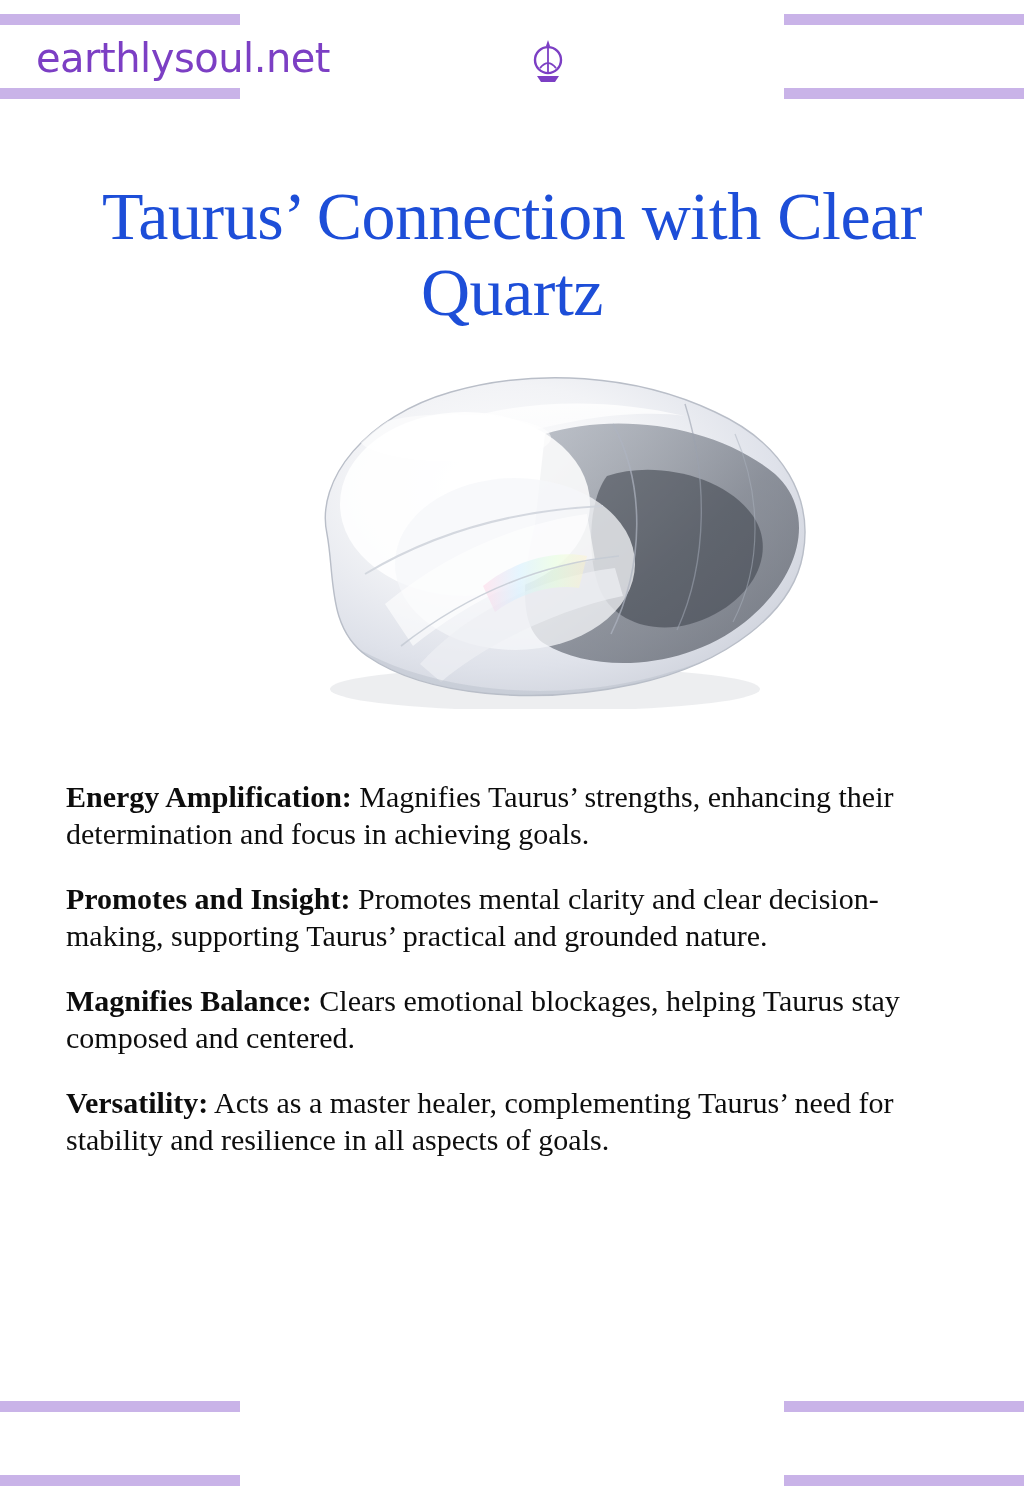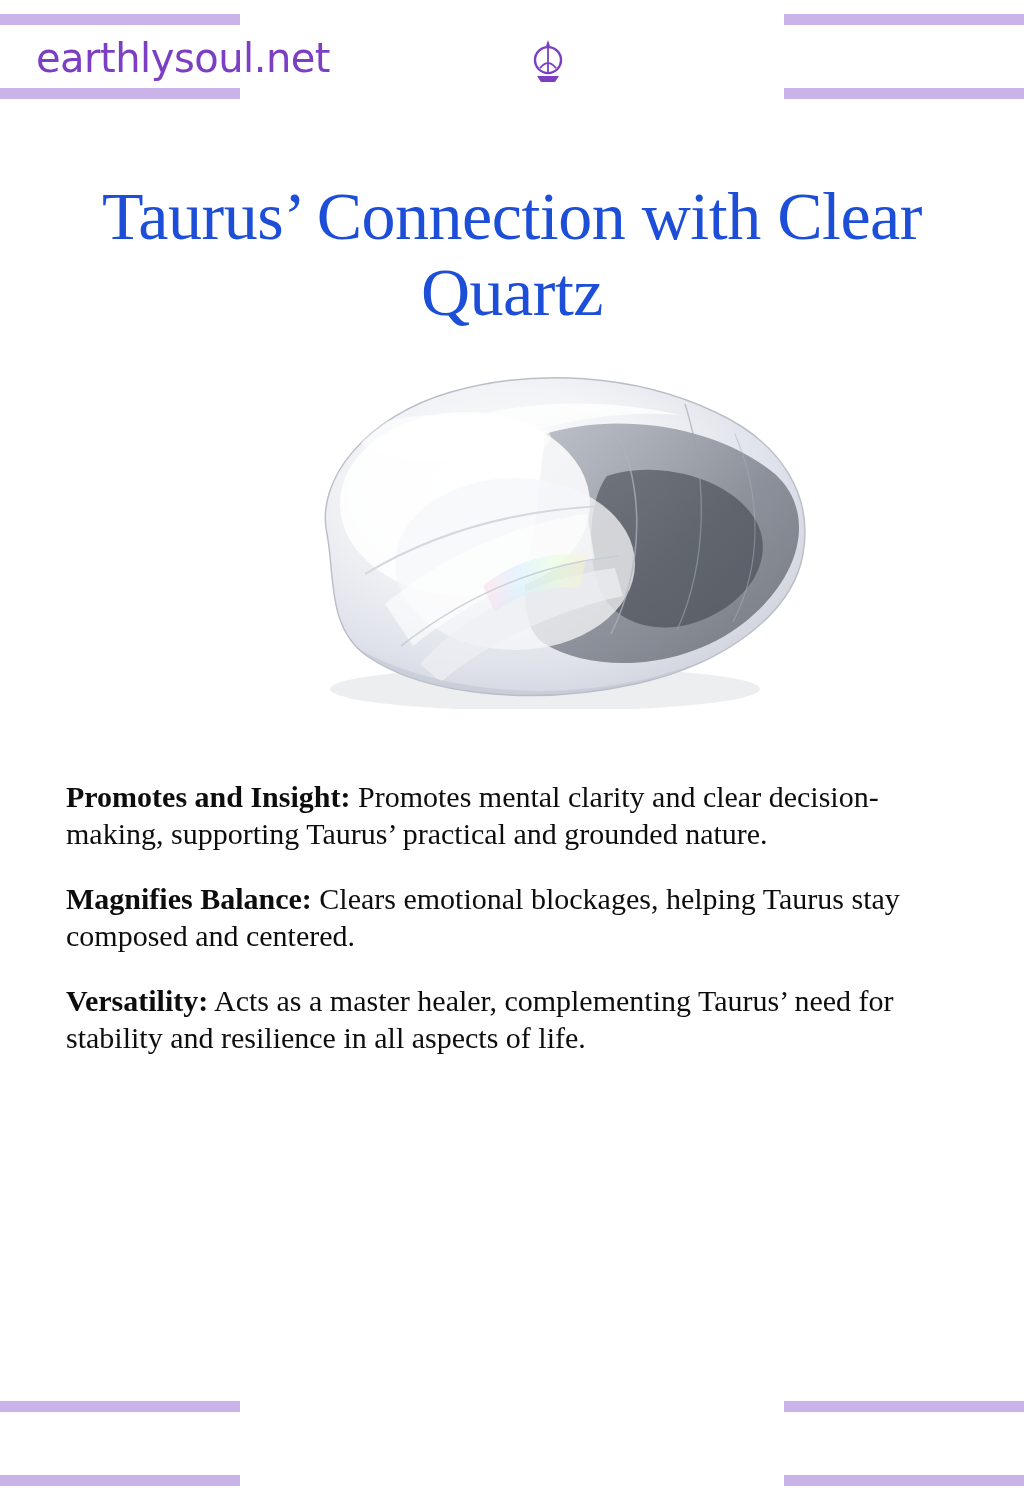--- a/index.html
+++ b/index.html
@@ -204,21 +204,24 @@
       <path d="M160,96 C240,40 360,26 470,52 C420,44 300,56 210,112 Z" fill="url(#gSheen)" opacity="0.9"></path>
       <ellipse cx="240" cy="74" rx="96" ry="24" fill="#ffffff" opacity="0.55"></ellipse>
 
       <path d="M110,262 C190,330 360,352 500,292 C400,344 220,348 120,296 Z" fill="#b9bfc9" opacity="0.45"></path>
     </g>
   </svg>
 </div>
 
 <div class="content">
   <p class="para">
+    <span class="lead">Energy Amplification:</span><span> Magnifies Taurus’ strengths, enhancing their determination and focus in achieving goals.</span>
+  </p>
+  <p class="para">
     <span class="lead">Promotes and Insight:</span><span> Promotes mental clarity and clear decision-making, supporting Taurus’ practical and grounded nature.</span>
   </p>
   <p class="para">
     <span class="lead">Magnifies Balance:</span><span> Clears emotional blockages, helping Taurus stay composed and centered.</span>
   </p>
   <p class="para">
-    <span class="lead">Versatility:</span><span> Acts as a master healer, complementing Taurus’ need for stability and resilience in all aspects of life.</span>
+    <span class="lead">Versatility:</span><span> Acts as a master healer, complementing Taurus’ need for stability and resilience in all aspects of goals.</span>
   </p>
 </div>
 
 </body></html>

